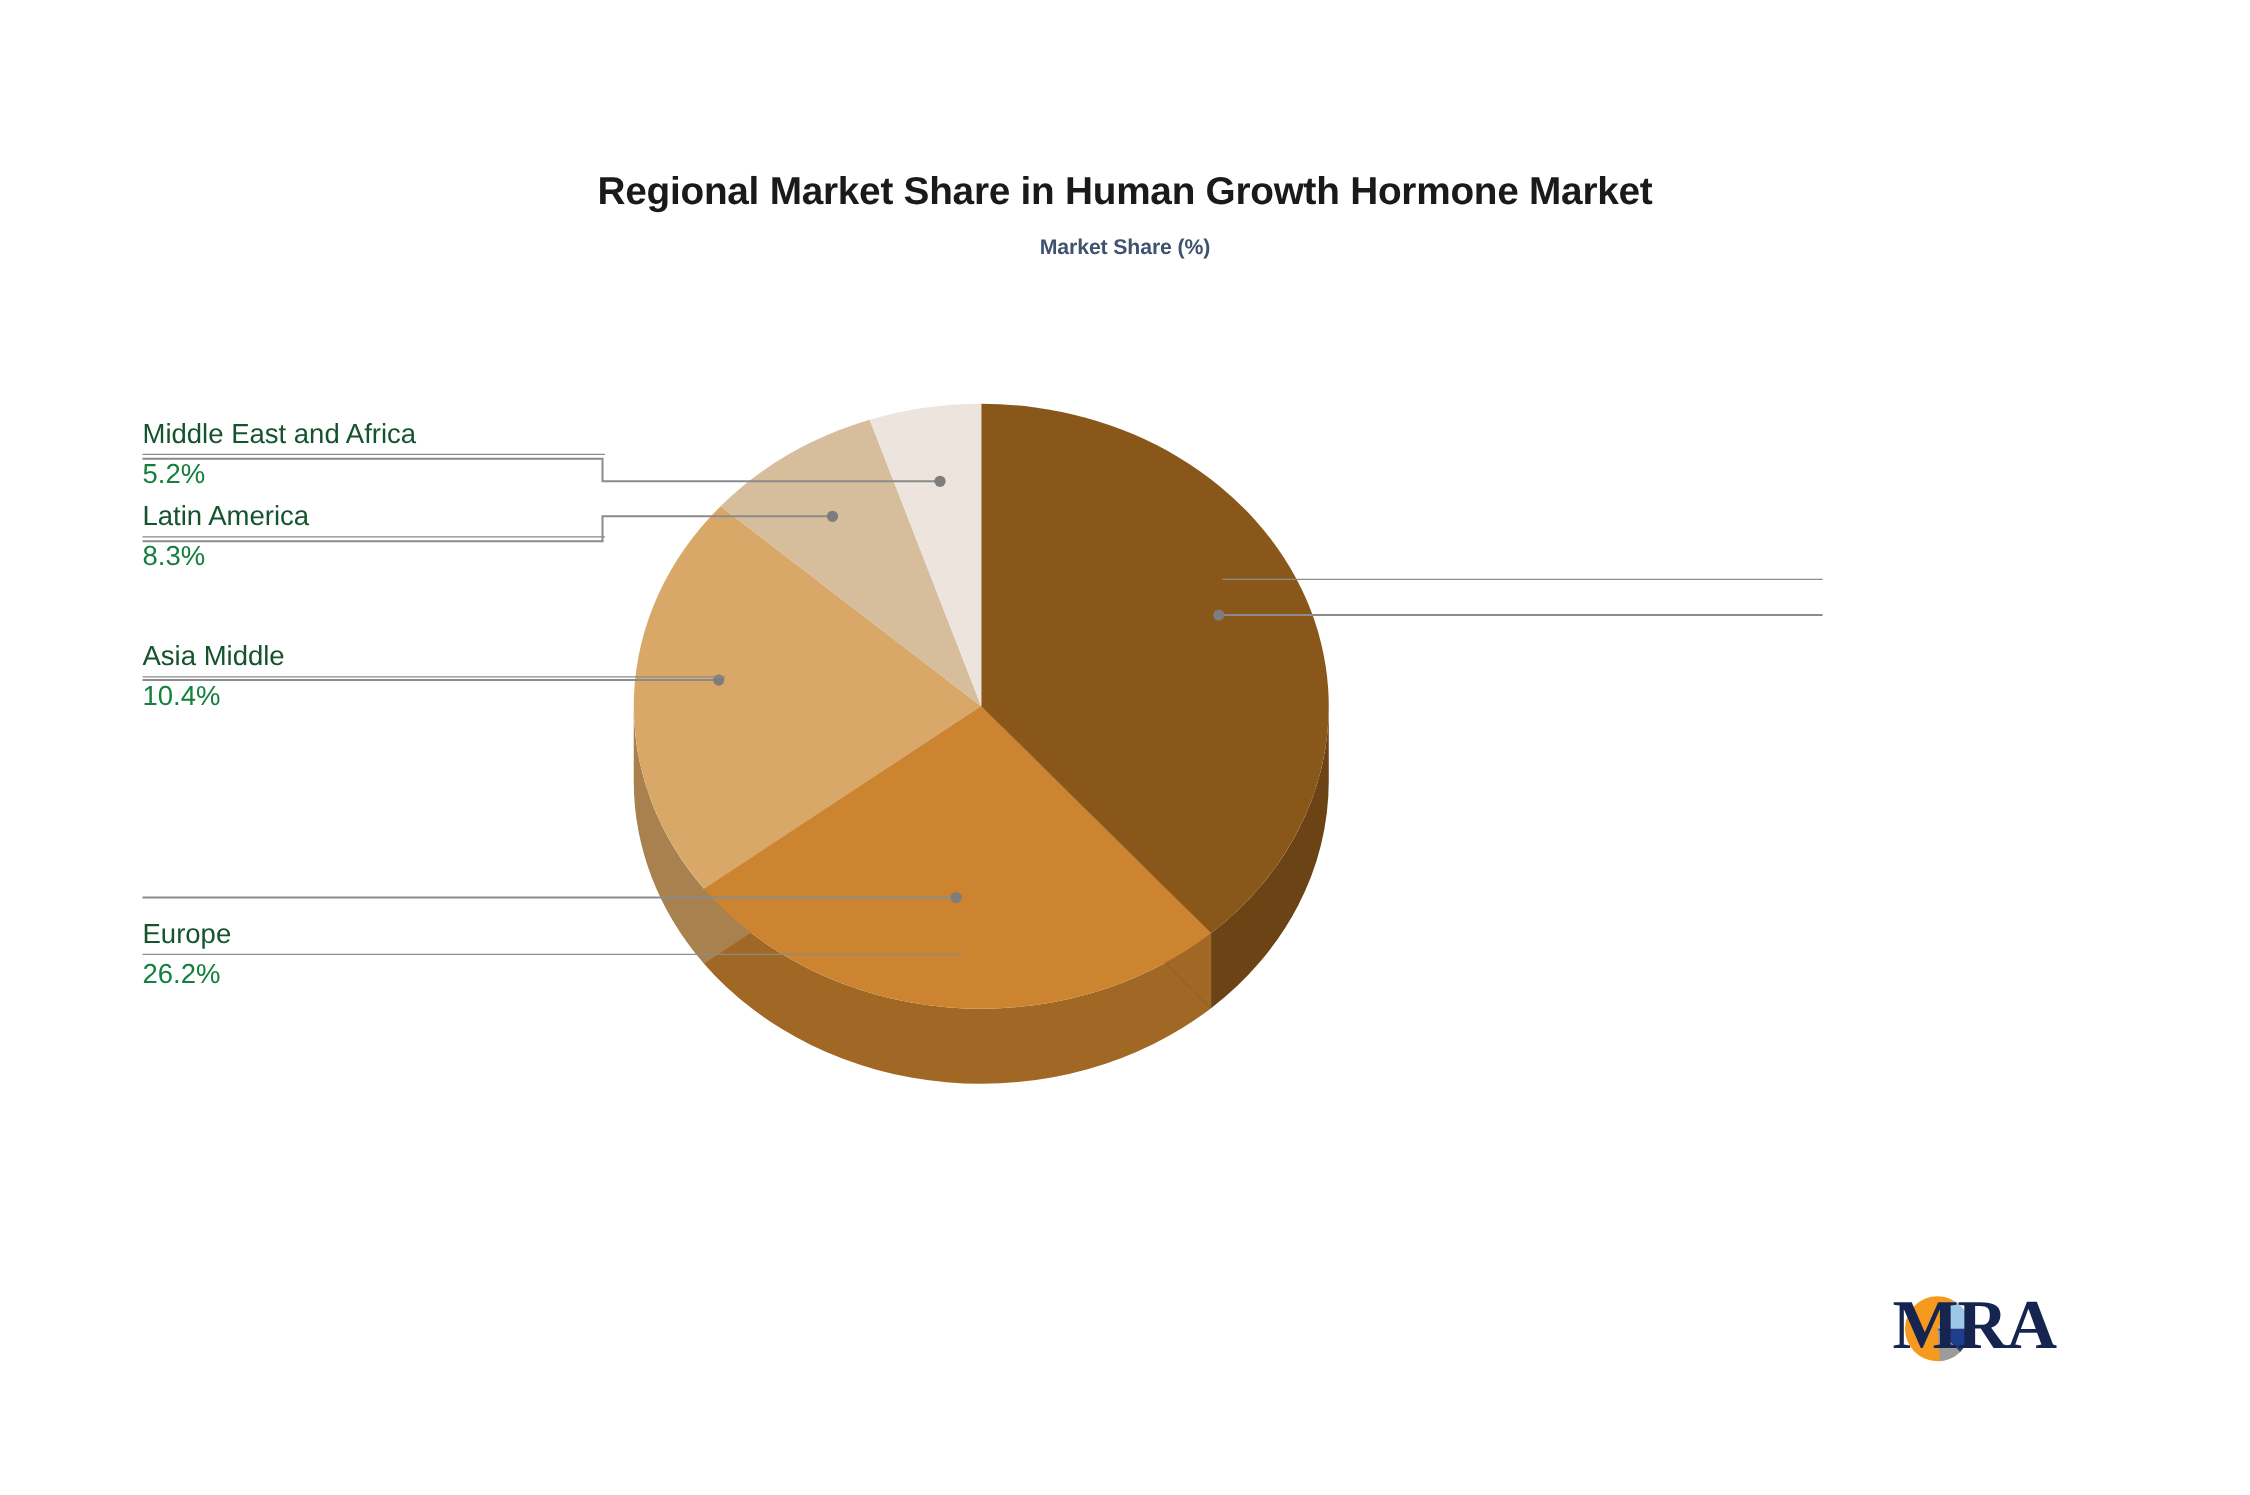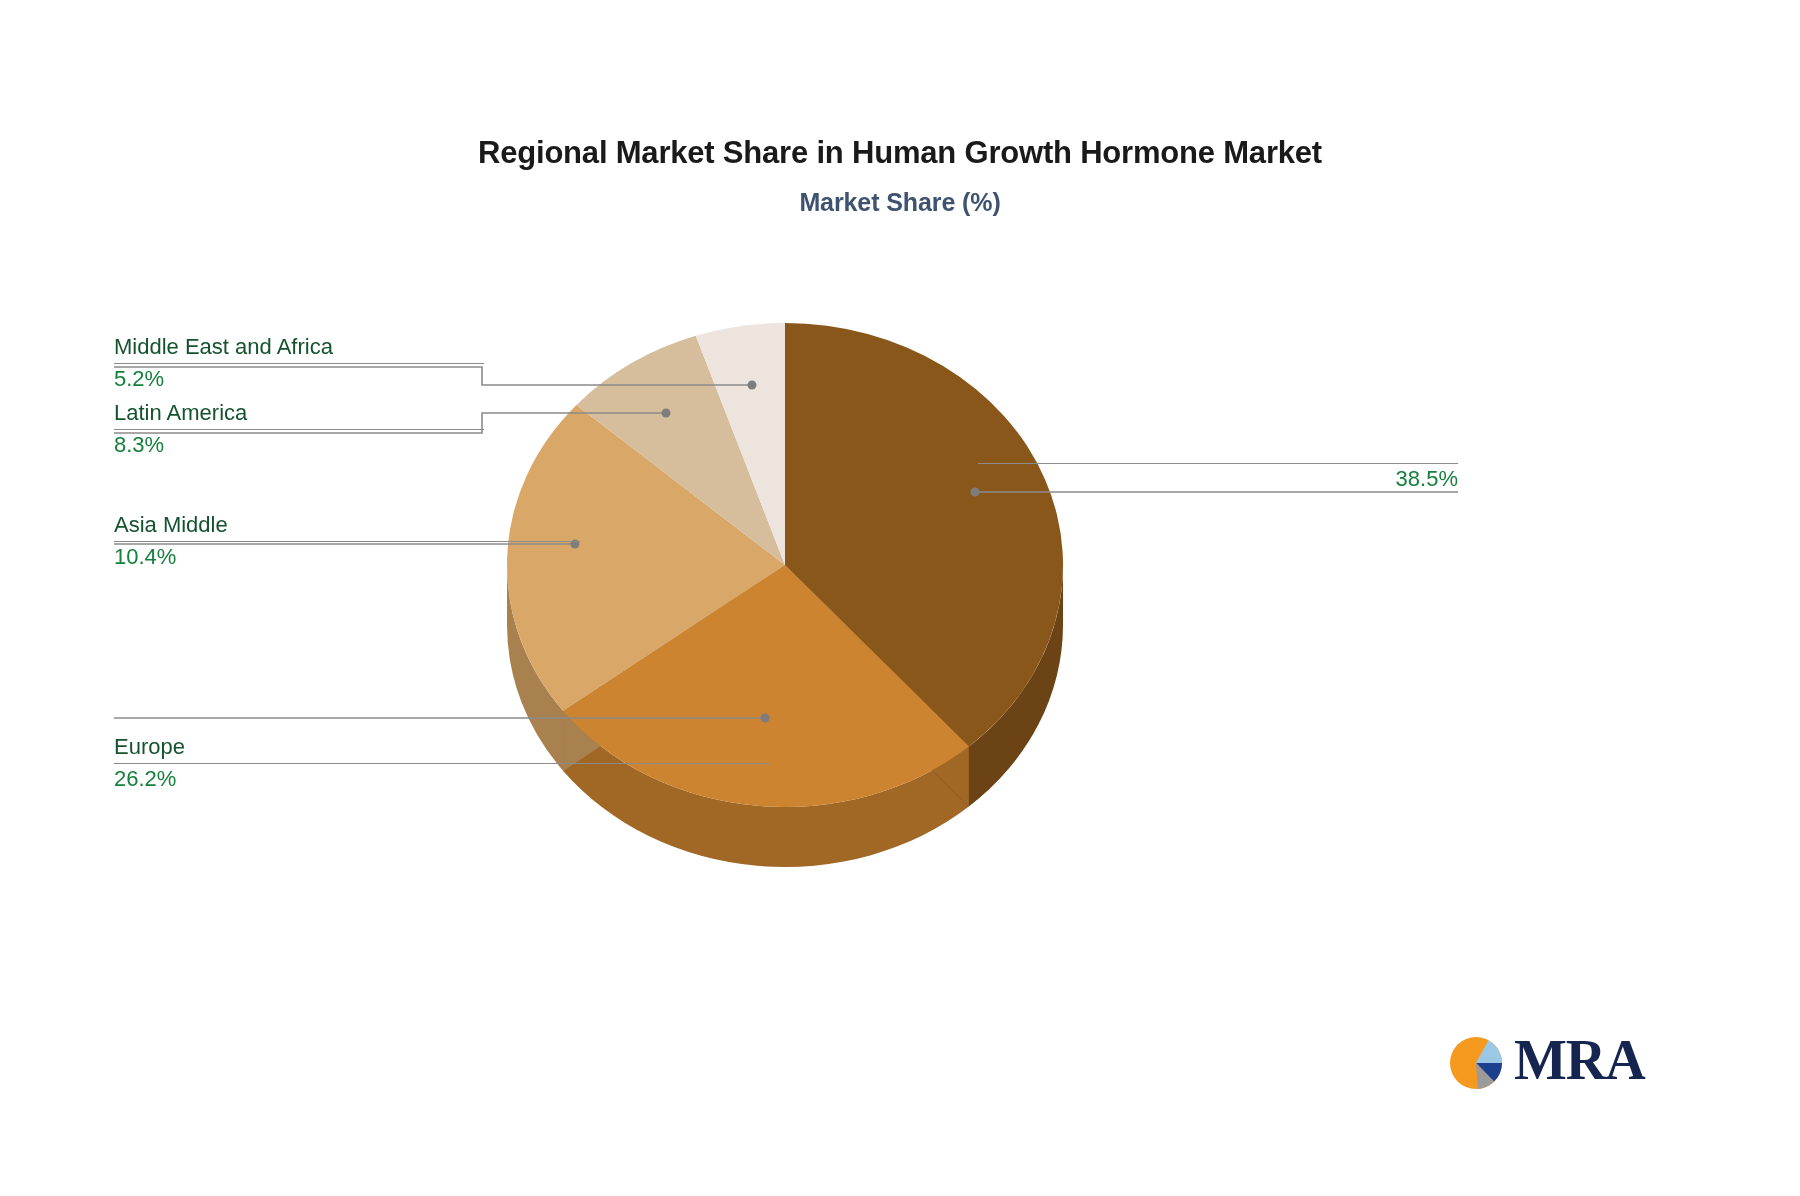--- a/index.html
+++ b/index.html
@@ -32,21 +32,21 @@
     font-weight: bold;
     color: #1a1a1a;
     letter-spacing: -0.2px;
   }
   .subtitle {
     position: absolute;
     left: 0;
     top: 188px;
     width: 1800px;
     text-align: center;
-    font-size: 25px;
+    font-size: 17px;
     font-weight: bold;
     color: #3f5370;
     letter-spacing: -0.1px;
   }
 
   
   #pie-wrap {
     position: absolute;
     left: 0; top: 0;
     width: 1800px;
@@ -78,20 +78,21 @@
   .callout.right { text-align: right; }
   .callout.left  { text-align: left; }
 
   
   #logo {
     position: absolute;
     left: 1448px;
     top: 1032px;
     width: 210px;
     height: 68px;
+    text-align: center;
   }
   #logo .logo-text {
     position: absolute;
     left: 66px;
     top: -4px;
     font-family: "Liberation Serif", serif;
     font-size: 56px;
     font-weight: bold;
     color: #16254f;
     letter-spacing: -1px;
@@ -156,21 +157,20 @@
   </div>
 
   <div class="callout left" style="left:114px; top:686px; width:656px;margin-top:48px;">
     <span class="cl-name">Europe</span>
     <span class="cl-rule"></span>
     <span class="cl-val">26.2%</span>
   </div>
 
   <div class="callout right" style="left:978px; top:460px; width:480px;">
     <span class="cl-rule"></span>
-    <span class="cl-val">38.5%</span>
   </div>
 
   <div id="logo">
     <svg width="62" height="62" viewBox="0 0 62 62">
       <circle cx="28" cy="31" r="26" fill="#f59a1e"></circle>
       <path d="M28 31 L54 31 A26 26 0 0 0 40.5 8.4 Z" fill="#9cc8e8"></path>
       <path d="M28 31 L54 31 A26 26 0 0 1 46 49.5 Z" fill="#1d3f8f"></path>
       <path d="M28 31 L46 49.5 A26 26 0 0 1 30 56.9 Z" fill="#9b9b9b"></path>
     </svg>
     <span class="logo-text">MRA</span>

